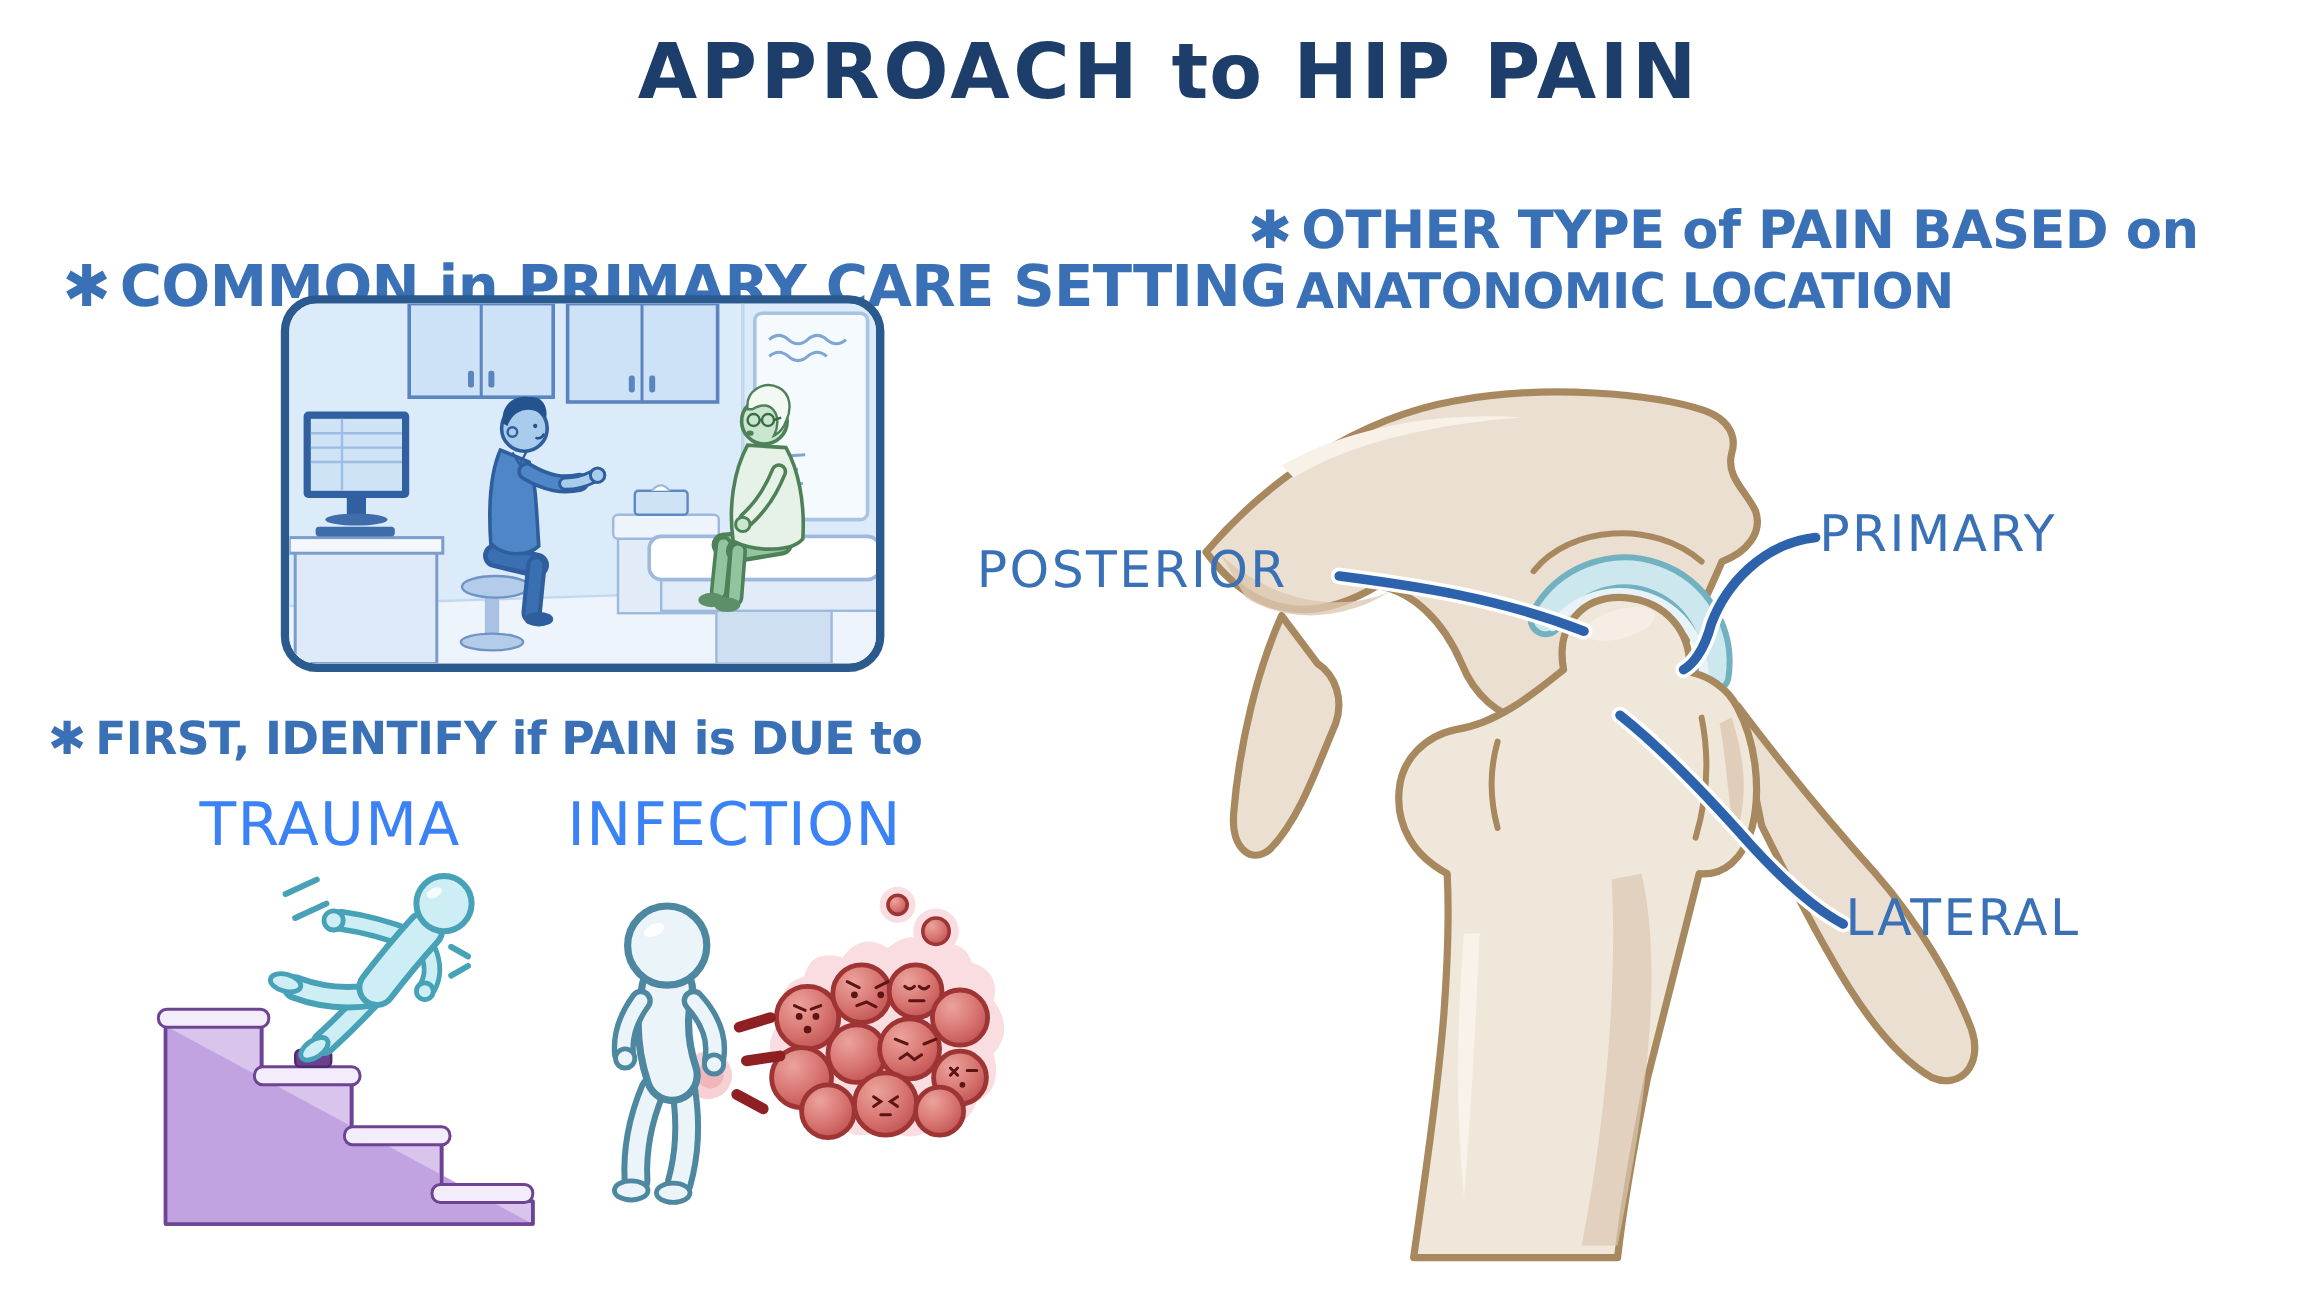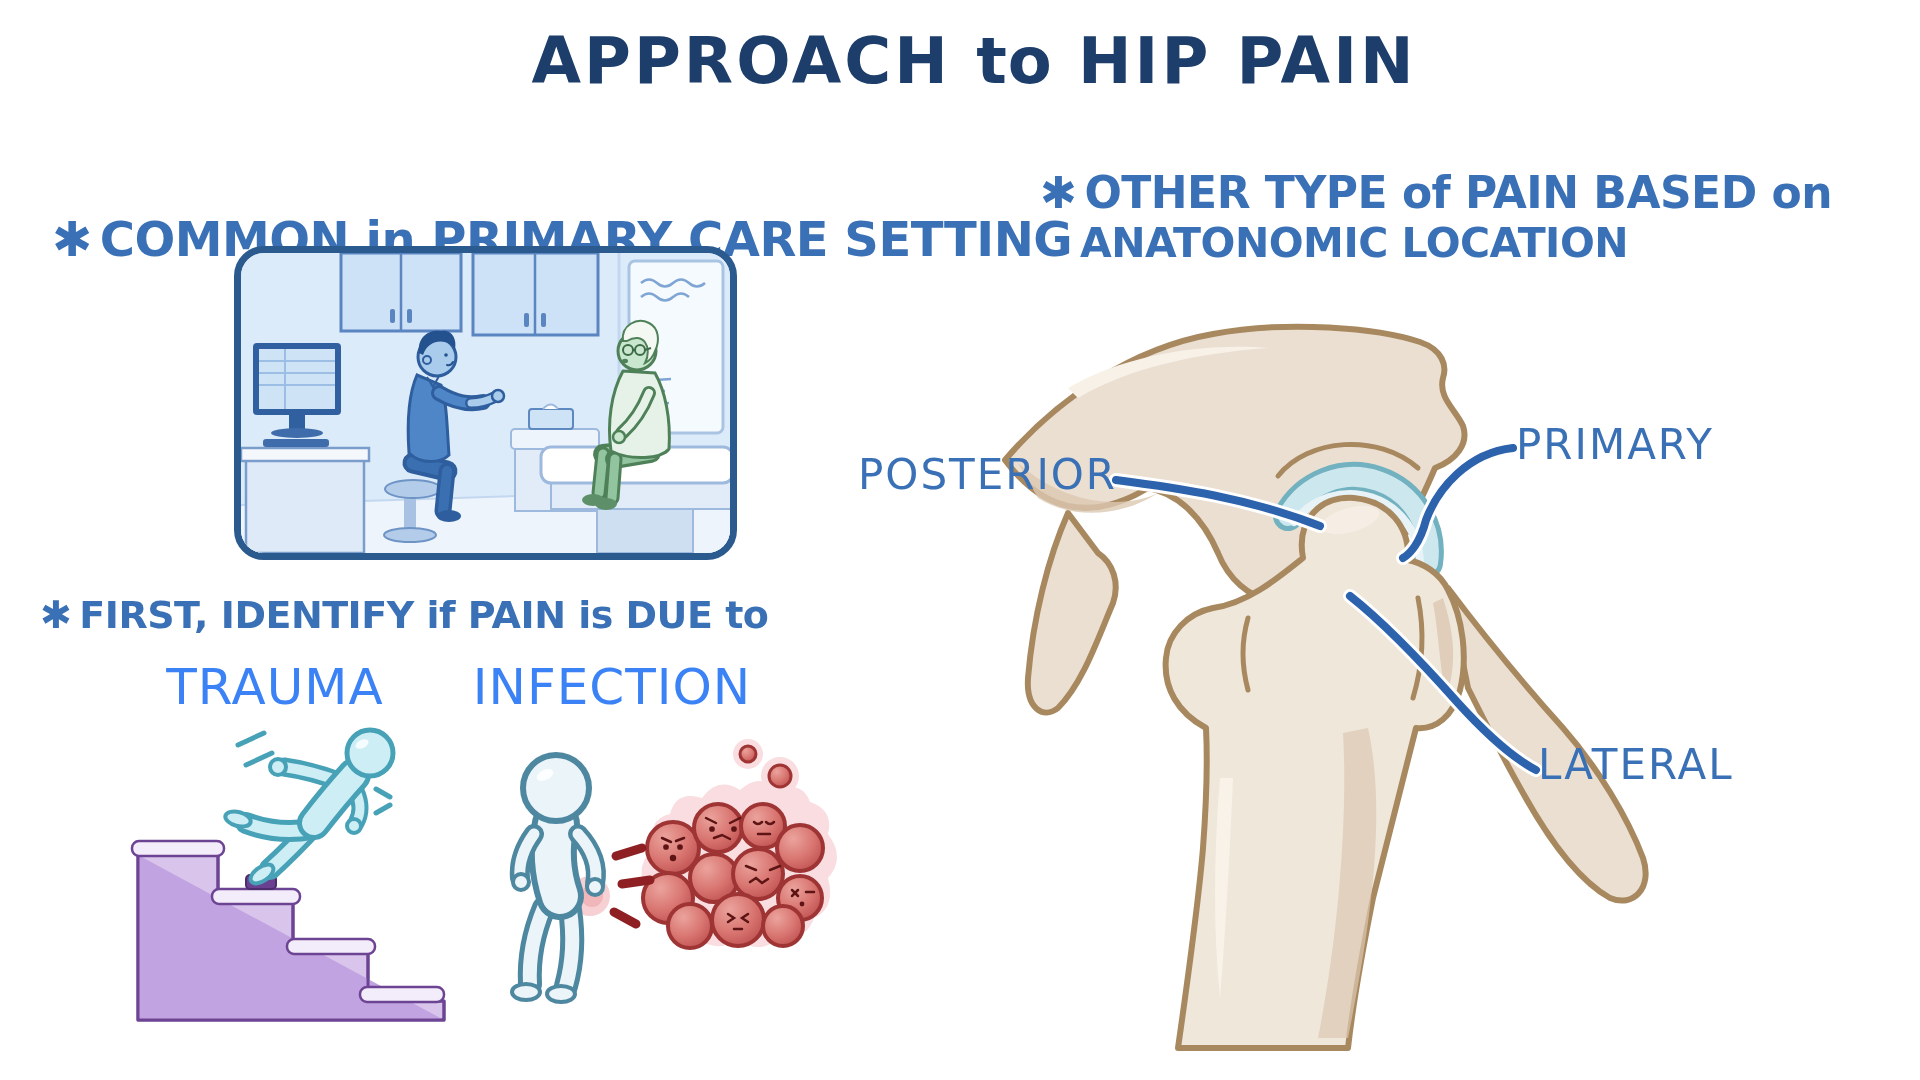--- a/index.html
+++ b/index.html
@@ -26,21 +26,21 @@
   .sublabel{
     position:absolute;top:658px;color:#3b82f6;font-size:50px;font-weight:normal;
     letter-spacing:1px;text-align:center;white-space:nowrap;
   }
   .sublabel.trauma{left:140px;width:270px;}
   .sublabel.infection{left:462px;width:300px;}
   .anatomy-label{
     position:absolute;color:#3a71b6;font-size:42px;font-weight:normal;letter-spacing:2px;
     white-space:nowrap;
   }
-  .anatomy-label.posterior{left:858px;top:450px;}
+  .anatomy-label.posterior{left:814px;top:450px;}
   .anatomy-label.anterior{left:1516px;top:420px;}
   .anatomy-label.lateral{left:1538px;top:740px;text-align:right;}
   .clinic-card{
     position:absolute;left:234px;top:246px;width:489px;height:300px;
     border:7px solid #2b5a8f;border-radius:30px;overflow:hidden;background:#dcebf9;
   }
   .trauma-svg{position:absolute;left:88px;top:583px;}
   .infection-svg{position:absolute;left:418px;top:728px;}
   .hip-svg{position:absolute;left:948px;top:258px;}
 </style>

